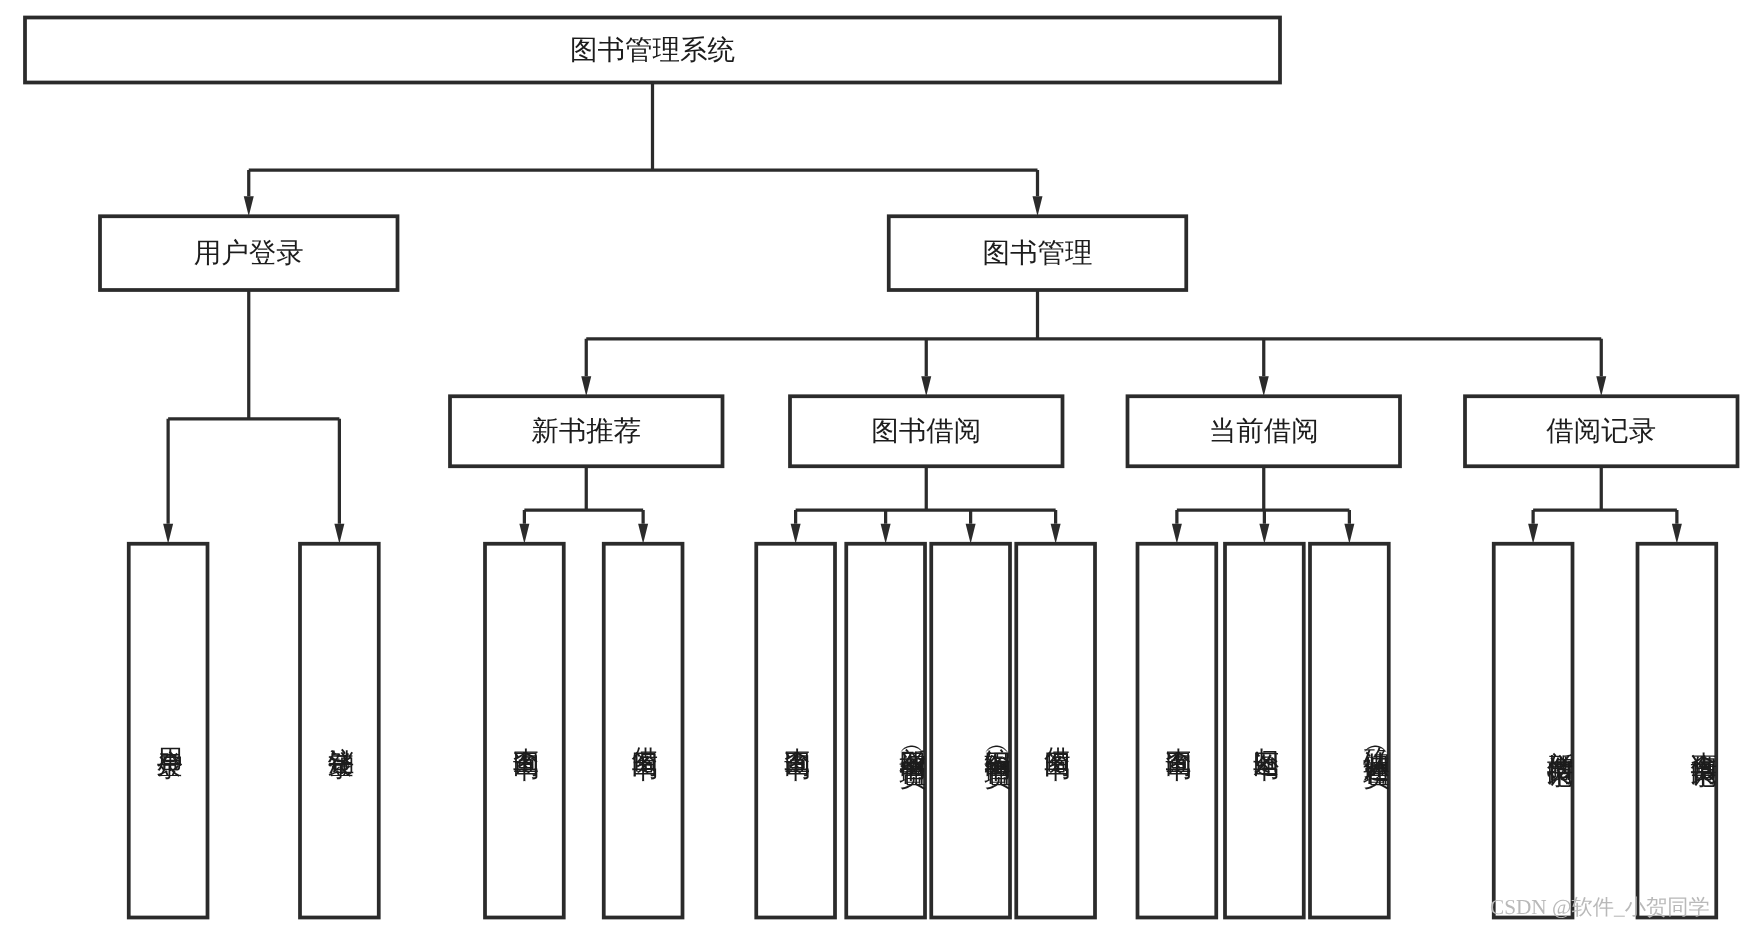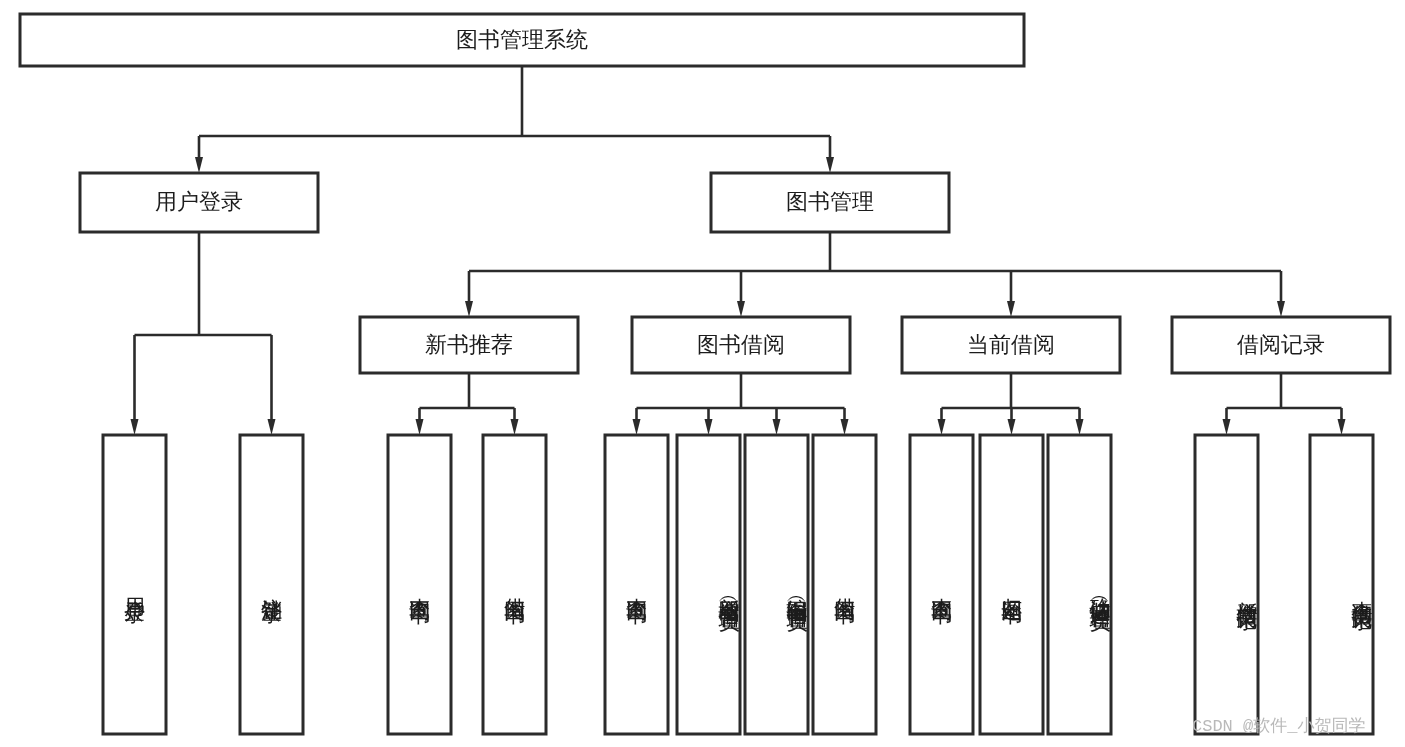--- a/index.html
+++ b/index.html
@@ -61,21 +61,21 @@
     align-items: flex-start;
     justify-content: center;
     white-space: nowrap;
     pointer-events: none;
   }
   .node-label-v.centered {
     align-items: center;
   }
   .watermark {
     position: absolute;
-    font-family: Liberation Mono, monospace;
+    font-family: Liberation Serif, serif;
     font-size: 17px;
     color: #b9b9b9;
     white-space: nowrap;
     left: 1192px;
     top: 714px;
   }
 </style>
 </head>
 <body>
 

